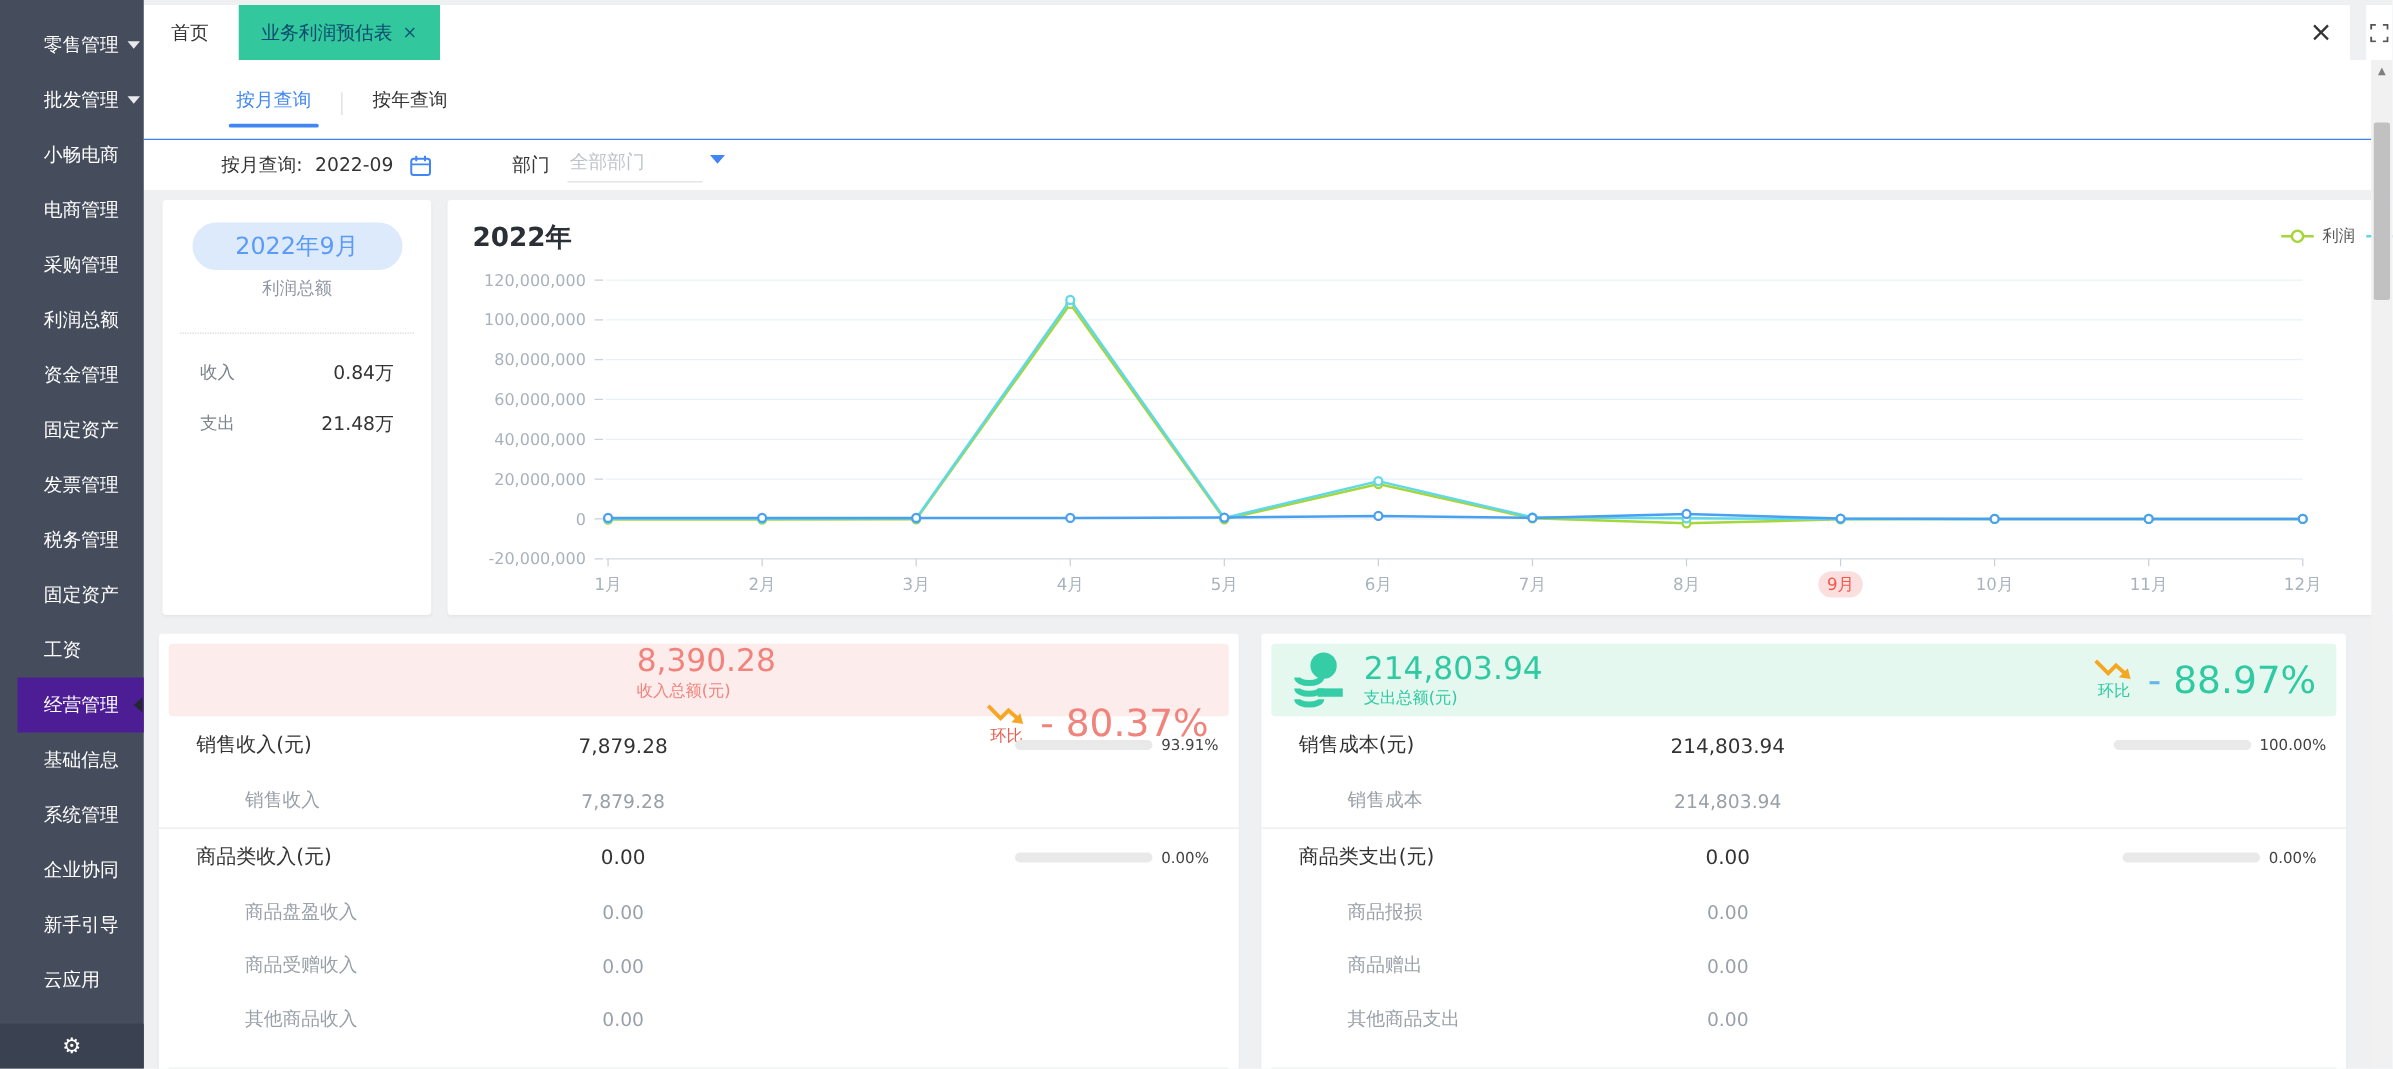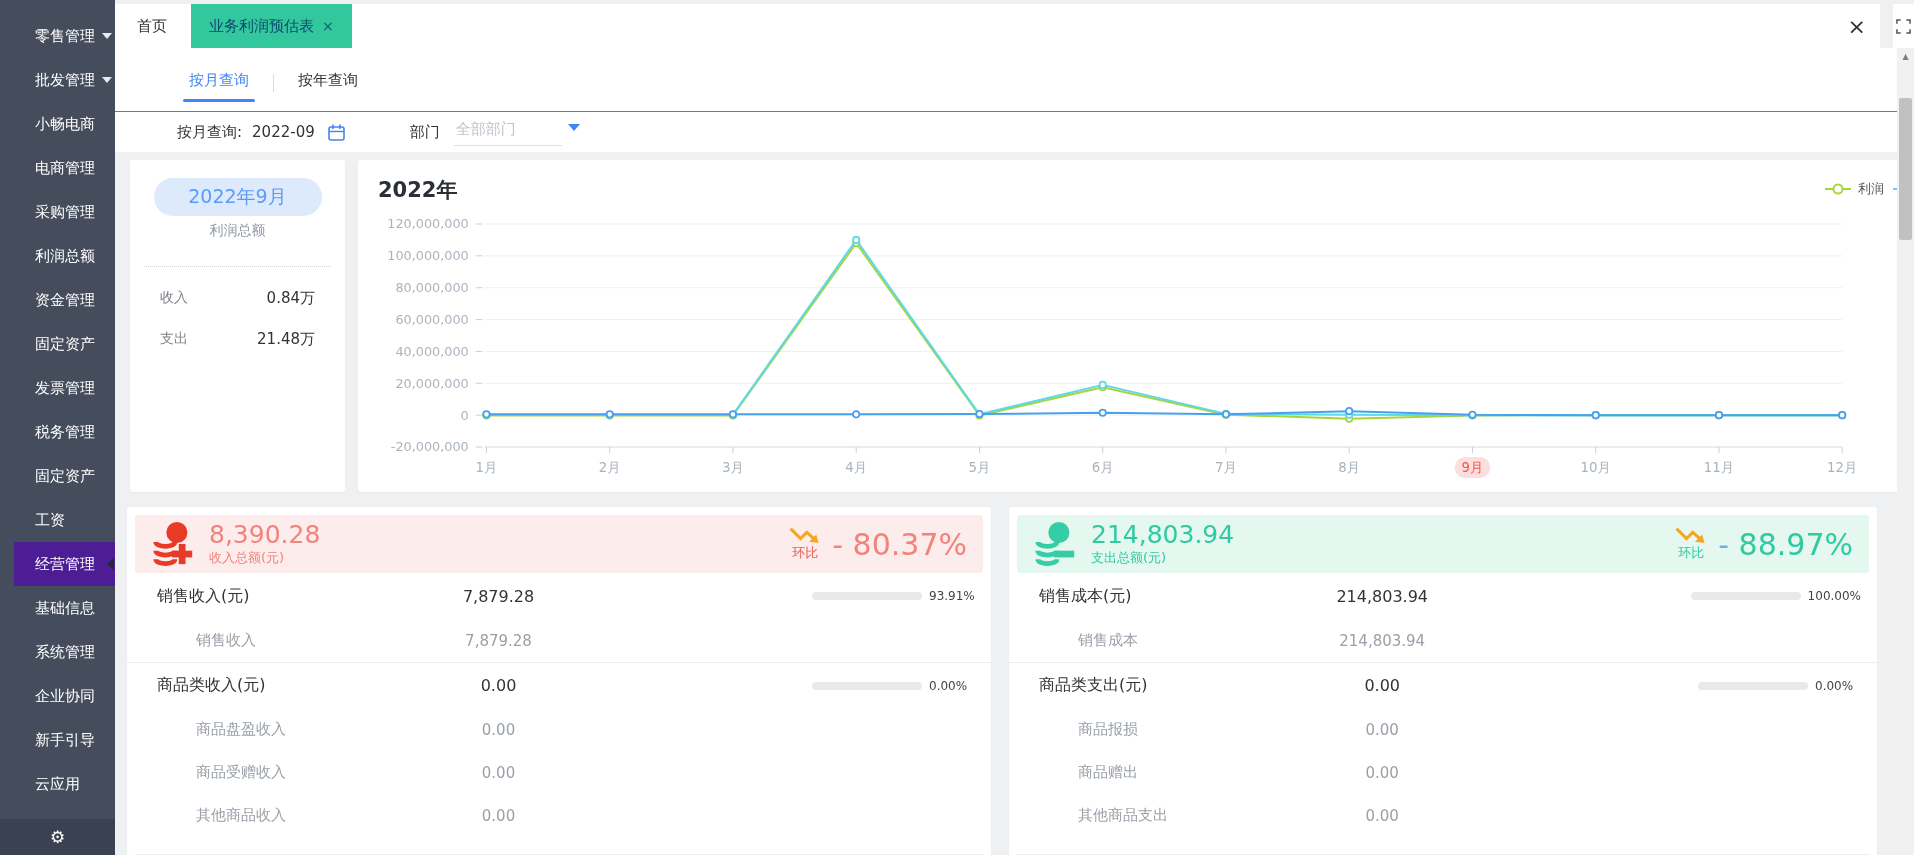--- a/index.html
+++ b/index.html
@@ -56,21 +56,21 @@
   .chart-title { font-size:21px; font-weight:bold; color:#2b2f36; }
   .legend { margin-left:auto; display:flex; gap:8px; align-items:center; margin-top:4px; }
   .legend-item { display:flex; align-items:center; gap:6px; font-size:13px; color:#555; cursor:pointer; }
   #chart-svg { width:1479px; height:281px; margin-top:2px; display:block; }
 
   
   .bottom-panel { top:507px; height:360px; }
   .panel-income { left:127px; width:864px; }
   .panel-expense { left:1009px; width:868px; }
   .panel-head { margin:8px 8px 0; height:58px; border-radius:3px; display:flex; align-items:center; padding:0 16px; }
-  .panel-income .panel-head { background:#fdecec; }
+  .panel-income .panel-head { background:#fdecec;flex-direction:column; }
   .panel-expense .panel-head { background:#e4f8f0; }
   .head-texts { margin-left:12px; }
   .head-value { font-size:25px; line-height:1.1; }
   .head-label { font-size:13px; margin-top:1px; }
   .panel-income .head-value, .panel-income .head-label { color:#f0837b; }
   .panel-expense .head-value, .panel-expense .head-label { color:#2fc9a2; }
   .ratio-group { margin-left:auto; display:flex; align-items:center; gap:8px; }
   .ratio-icon-col { display:flex; flex-direction:column; align-items:center; }
   .ratio-caption { font-size:13px; margin-top:0; }
   .panel-income .ratio-caption { color:#e85a4d; }

